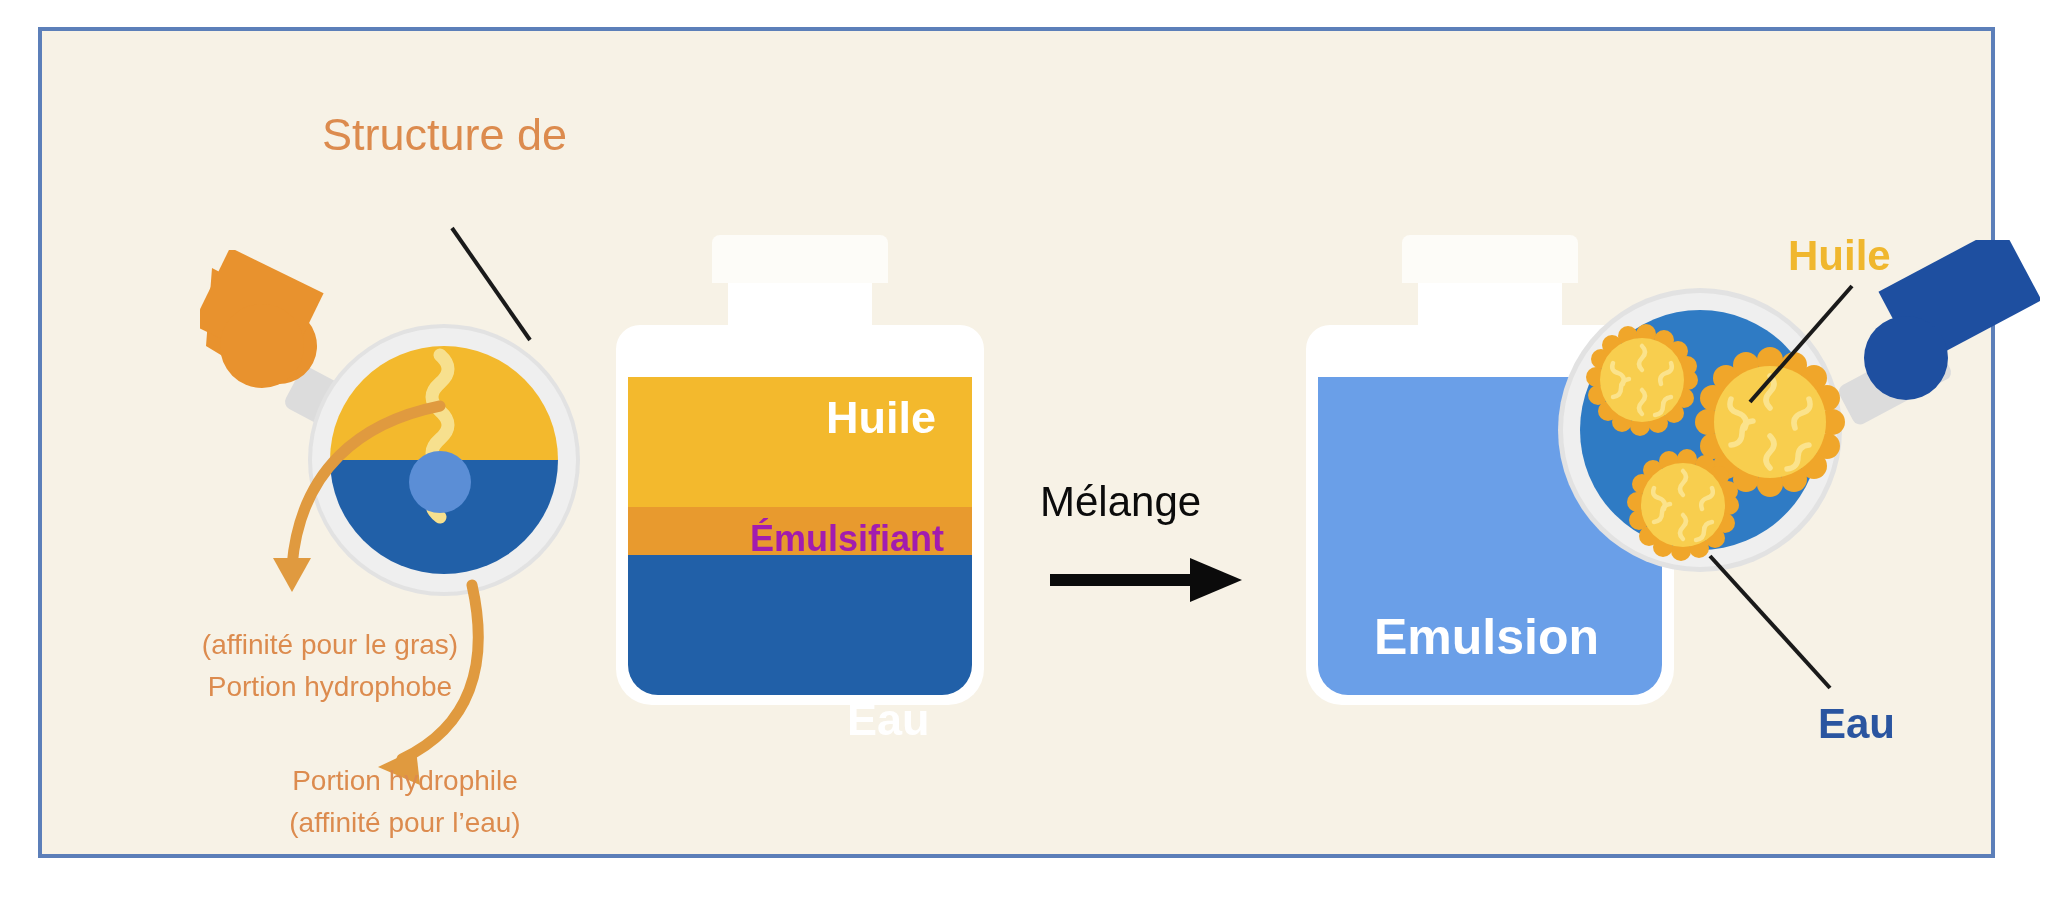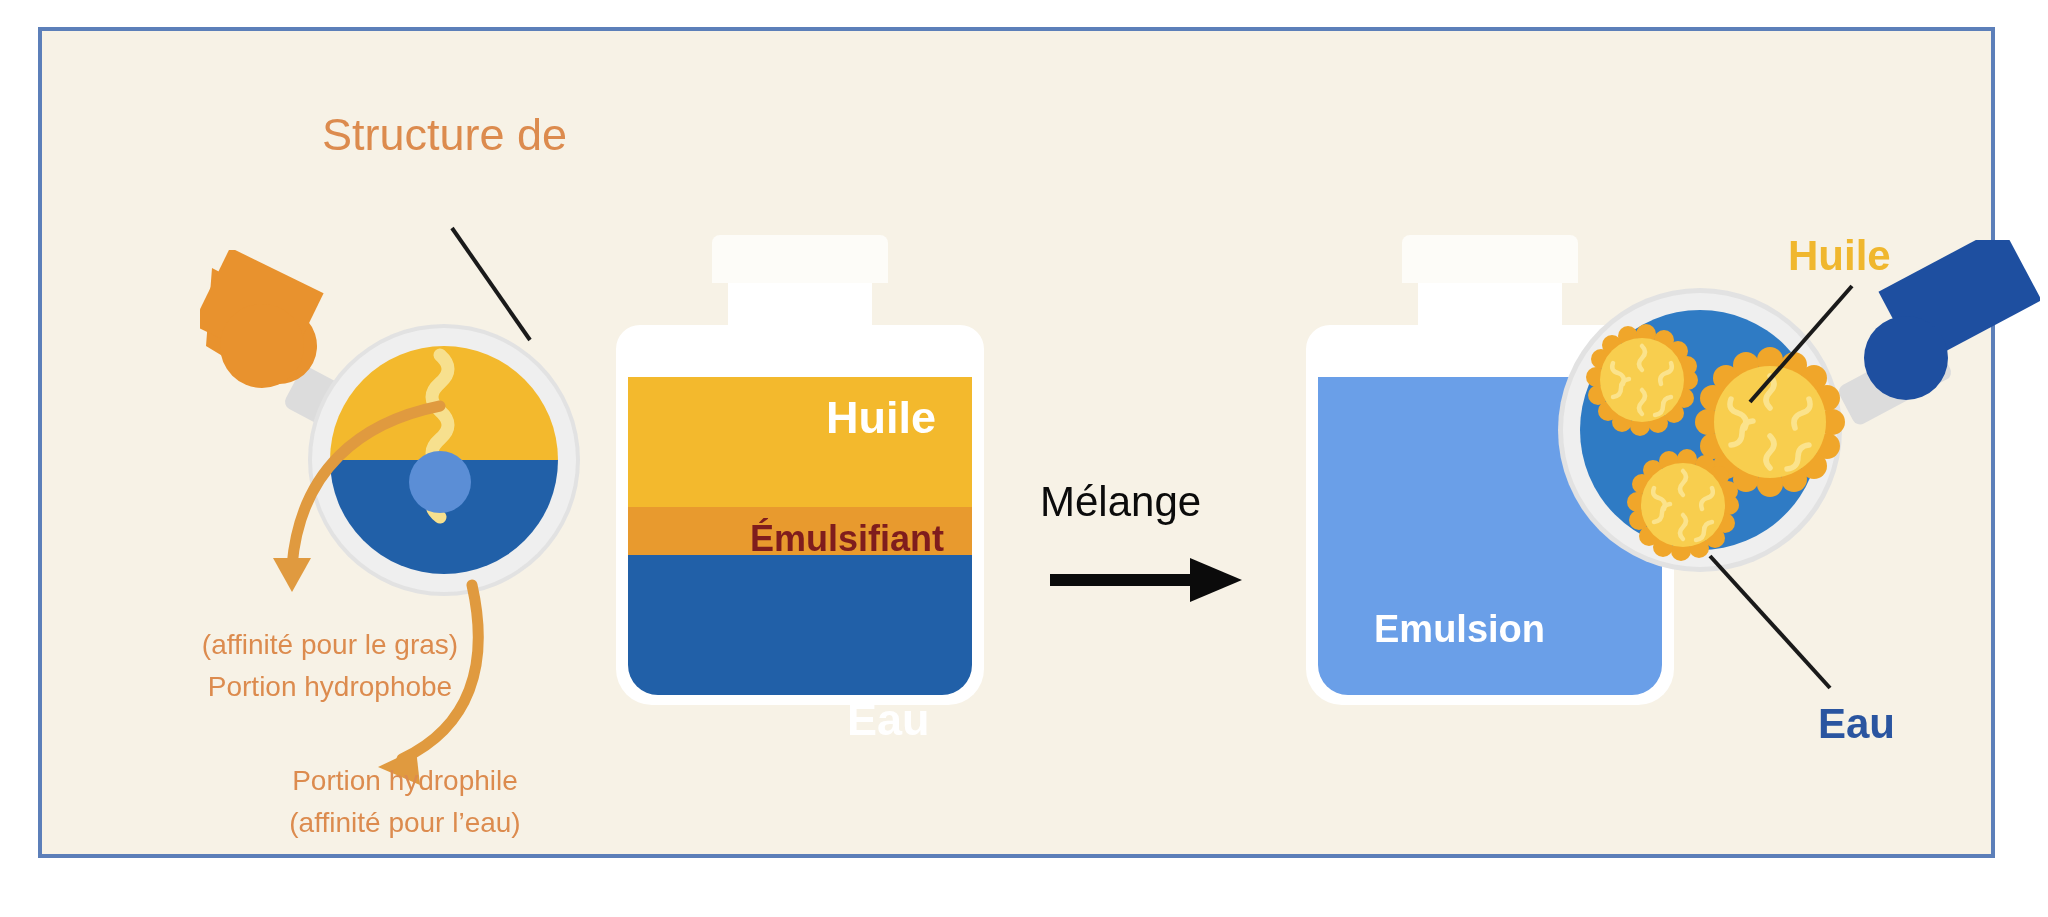--- a/index.html
+++ b/index.html
@@ -30,29 +30,29 @@
   .lbl-melange{
     position:absolute;left:1040px;top:478px;
     font-size:42px;color:#0B0B0B;
   }
   .lbl-huile-jar{
     position:absolute;left:826px;top:392px;
     font-size:45px;font-weight:bold;color:#FFFFFF;
   }
   .lbl-emuls-jar{
     position:absolute;left:750px;top:518px;
-    font-size:36px;font-weight:bold;color:#7f1d1d;
+    font-size:36px;font-weight:bold;color:#a21caf;
   }
   .lbl-eau-jar{
     position:absolute;left:847px;top:694px;
     font-size:45px;font-weight:bold;color:#FFFFFF;
   }
   .lbl-emulsion{
     position:absolute;left:1374px;top:608px;
-    font-size:38px;font-weight:bold;color:#FFFFFF;
+    font-size:50px;font-weight:bold;color:#FFFFFF;
   }
   .lbl-huile-r{
     position:absolute;left:1788px;top:232px;
     font-size:42px;font-weight:bold;color:#F0B72E;
   }
   .lbl-eau-r{
     position:absolute;left:1818px;top:700px;
     font-size:42px;font-weight:bold;color:#2A55A0;
   }
 

